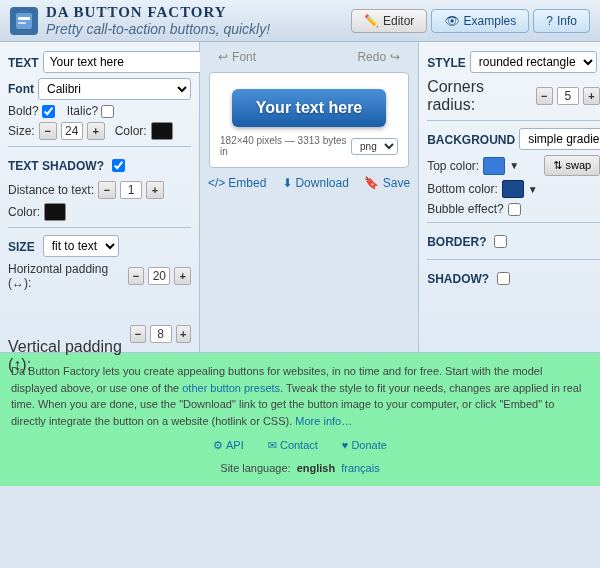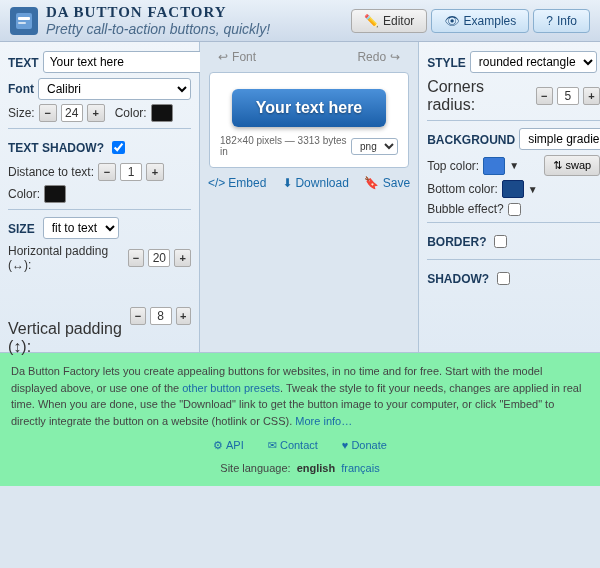--- a/index.html
+++ b/index.html
@@ -297,20 +297,30 @@
       <input type="text" class="text-input-main" value="Your text here" style="">
     </div>
 
     <div class="row">
       <span style="font-size:12px;font-weight:bold;color:#1a3a5c;">Font</span>
       <select class="font-select">
         <option>Calibri</option>
       </select>
     </div>
 
+    <div class="row">
+      <label class="checkbox-label">
+        <span>Bold?</span>
+        <input type="checkbox" checked="" style="">
+      </label>
+      <label class="checkbox-label" style="margin-left:8px;">
+        <span>Italic?</span>
+        <input type="checkbox" style="">
+      </label>
+    </div>
 
     <div class="row">
       <span style="font-size:12px;">Size:</span>
       <div class="stepper-btn">−</div>
       <span class="stepper-val">24</span>
       <div class="stepper-btn">+</div>
       <span style="font-size:12px;margin-left:6px;">Color:</span>
       <div class="color-swatch"></div>
     </div>
 

